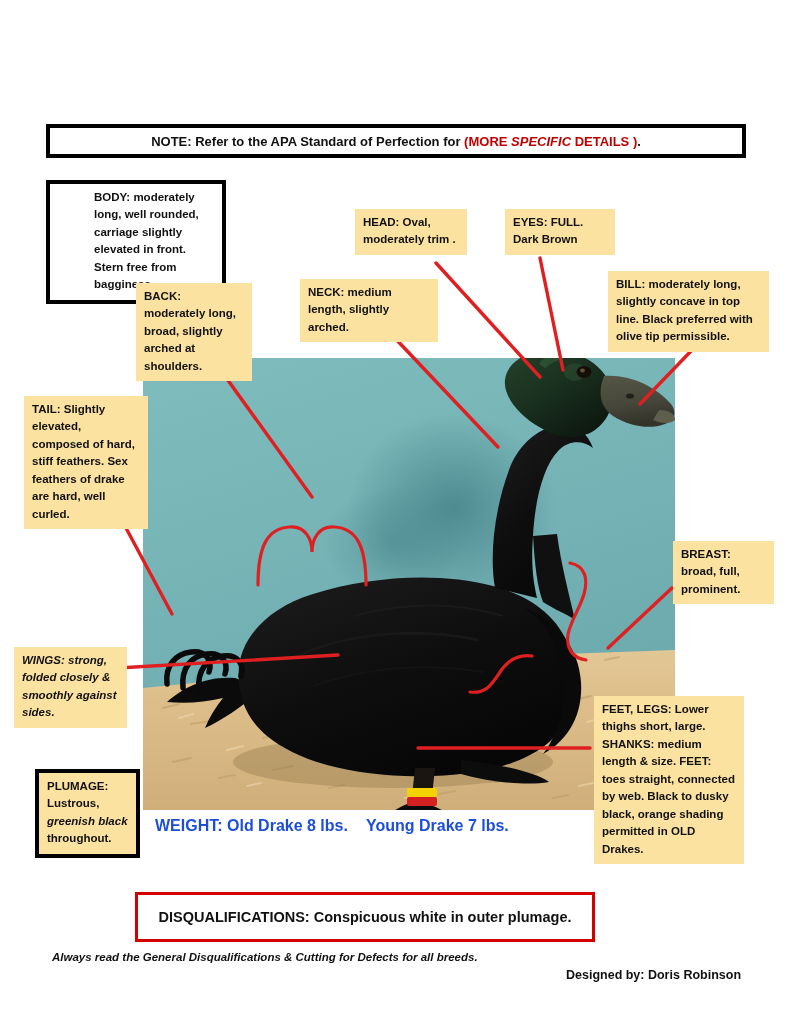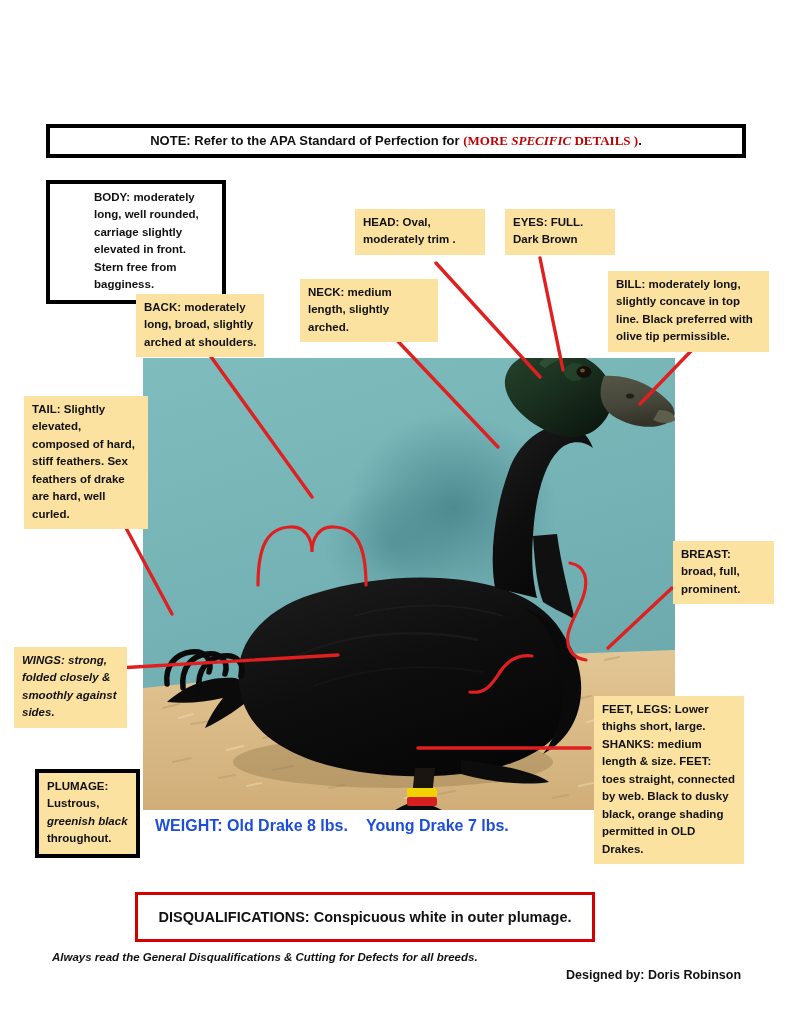--- a/index.html
+++ b/index.html
@@ -59,21 +59,21 @@
     align-items: center;
     justify-content: center;
     box-sizing: border-box;
   }
   .note-text {
     font-size: 13px;
     font-weight: bold;
     color: #111111;
     white-space: nowrap;
   }
-  .note-red { color: #c00000; font-family: Liberation Serif, serif; }
+  .note-red { color: #c00000; }
   .note-ital { font-style: italic; }
 
   
   .terminology {
     position: absolute;
     left: 0;
     top: 171px;
     width: 791px;
     text-align: center;
     font-size: 12px;
@@ -108,24 +108,24 @@
     background: #ffffff;
     border: 4px solid #000000;
   }
   .note-box.framed-yellow {
     background: #fce2a0;
     border: 4px solid #000000;
   }
   .note-box .ital { font-style: italic; }
 
   .b-body    { left: 46px;  top: 180px; width: 180px; padding-left: 44px; }
-  .b-head    { left: 355px; top: 209px; width: 130px; }
+  .b-head    { left: 355px; top: 209px; width: 112px; }
   .b-eyes    { left: 505px; top: 209px; width: 110px; }
   .b-bill    { left: 608px; top: 271px; width: 161px; }
-  .b-back    { left: 136px; top: 294px; width: 128px; }
+  .b-back    { left: 136px; top: 283px; width: 116px; }
   .b-neck    { left: 300px; top: 279px; width: 138px; }
   .b-tail    { left: 24px;  top: 396px; width: 124px; }
   .b-breast  { left: 673px; top: 541px; width: 101px; }
   .b-wings   { left: 14px;  top: 647px; width: 113px; font-style: italic; }
   .b-feet    { left: 594px; top: 696px; width: 150px; }
   .b-plumage { left: 35px;  top: 769px; width: 105px; }
 
   
   .weight-line {
     position: absolute;

